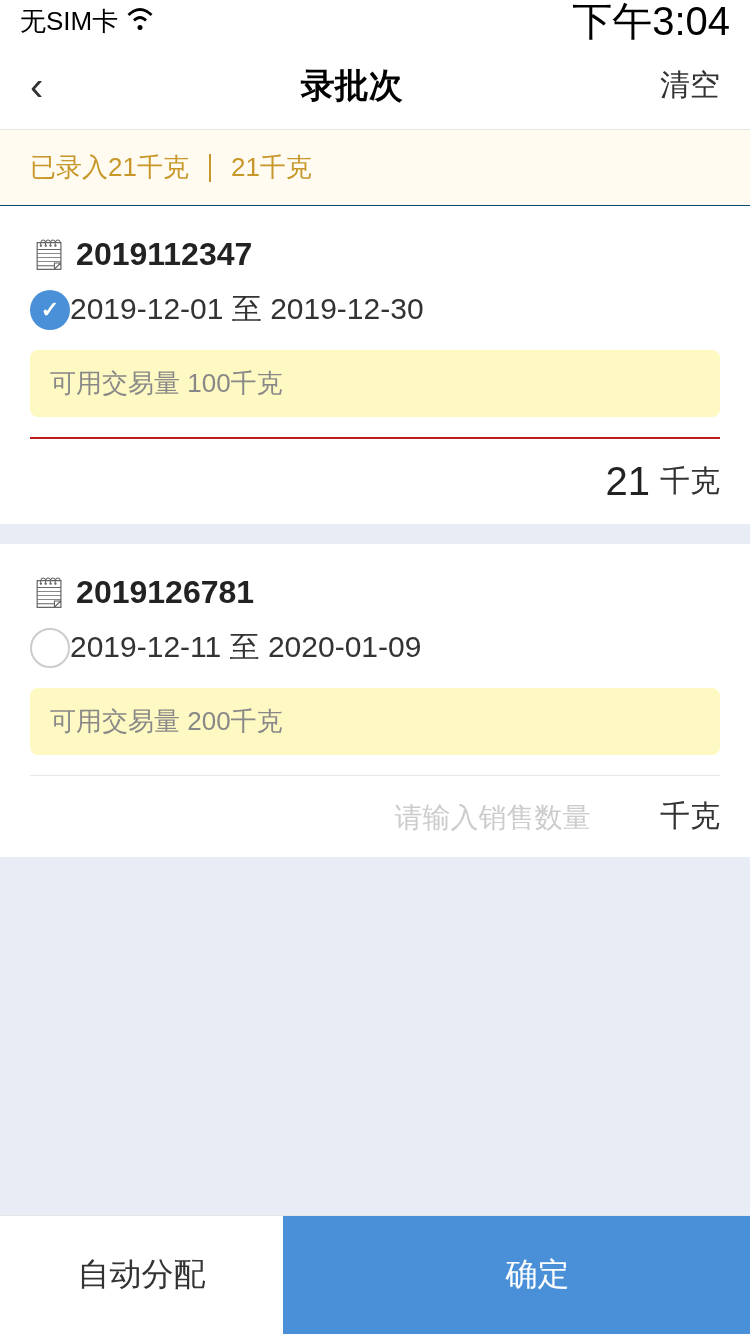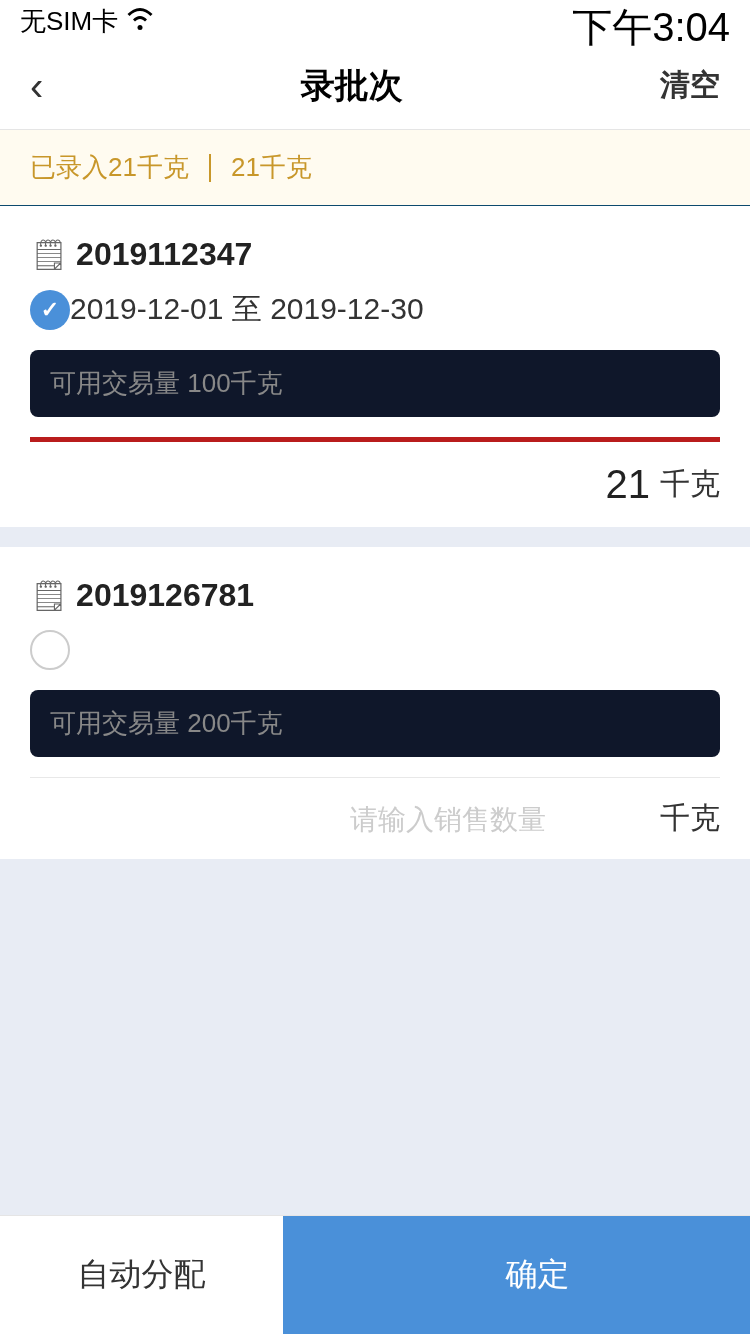--- a/index.html
+++ b/index.html
@@ -11,20 +11,21 @@
       background: #f0f2f7;
       overflow-x: hidden;
     }
 
     
     .status-bar {
       width: 750px;
       height: 42px;
       background: #fff;
       display: flex;
+      align-items: center;
       justify-content: space-between;
       padding: 0 20px;
       font-size: 26px;
     }
     .status-left {
       display: flex;
       align-items: center;
       gap: 8px;
       font-size: 26px;
       color: #000;
@@ -61,21 +62,20 @@
     }
     .nav-title {
       font-size: 34px;
       font-weight: 600;
       color: #000;
     }
     .nav-clear {
       font-size: 30px;
       color: #333;
       cursor: pointer;
-      font-weight: bold;
     }
 
     
     .info-banner {
       width: 750px;
       background: #fffbf0;
       padding: 20px 30px;
       display: flex;
       align-items: center;
       gap: 20px;
@@ -141,37 +141,37 @@
       color: #fff;
       font-size: 22px;
       font-weight: bold;
     }
     .date-text {
       font-size: 30px;
       color: #333;
     }
 
     .available-row {
-      background: #0f172a;
+      background: #fef9c3;
       border-radius: 8px;
       padding: 16px 20px;
       margin-bottom: 20px;
     }
     .available-text {
       font-size: 26px;
       color: #888;
     }
 
     .amount-row {
       display: flex;
       align-items: center;
       justify-content: flex-end;
       gap: 10px;
       padding: 20px 0 20px 0;
-      border-top: 5px solid #b91c1c;
+      border-top: 2px solid #b91c1c;
     }
     .amount-value {
       font-size: 40px;
       font-weight: 500;
       color: #222;
     }
     .amount-unit {
       font-size: 30px;
       color: #333;
     }
@@ -182,21 +182,21 @@
       justify-content: flex-end;
       gap: 10px;
       padding: 20px 0 20px 0;
       border-top: 1px solid #e8e8e8;
     }
     .sale-input {
       border: none;
       outline: none;
       font-size: 30px;
       color: #737373;
-      text-align: left;
+      text-align: center;
       width: 300px;
       background: transparent;
     }
     .sale-input::placeholder {
       color: #ccc;
       font-size: 28px;
     }
     .input-unit {
       font-size: 30px;
       color: #333;
@@ -293,20 +293,21 @@
 
 <div style="height:20px; background:#e8ecf4;"></div>
 
 <div class="card">
   <div class="batch-id-row">
     <span class="batch-icon">🗒</span>
     <span class="batch-id">2019126781</span>
   </div>
   <div class="date-row">
     <div class="radio-btn"></div>
+    <span class="date-text">2019-12-11 至 2020-01-09</span>
   </div>
   <div class="available-row">
     <span class="available-text">可用交易量 200千克</span>
   </div>
   <div class="input-row">
     <input class="sale-input" type="number" placeholder="请输入销售数量" style="">
     <span class="input-unit">千克</span>
   </div>
 </div>
 

